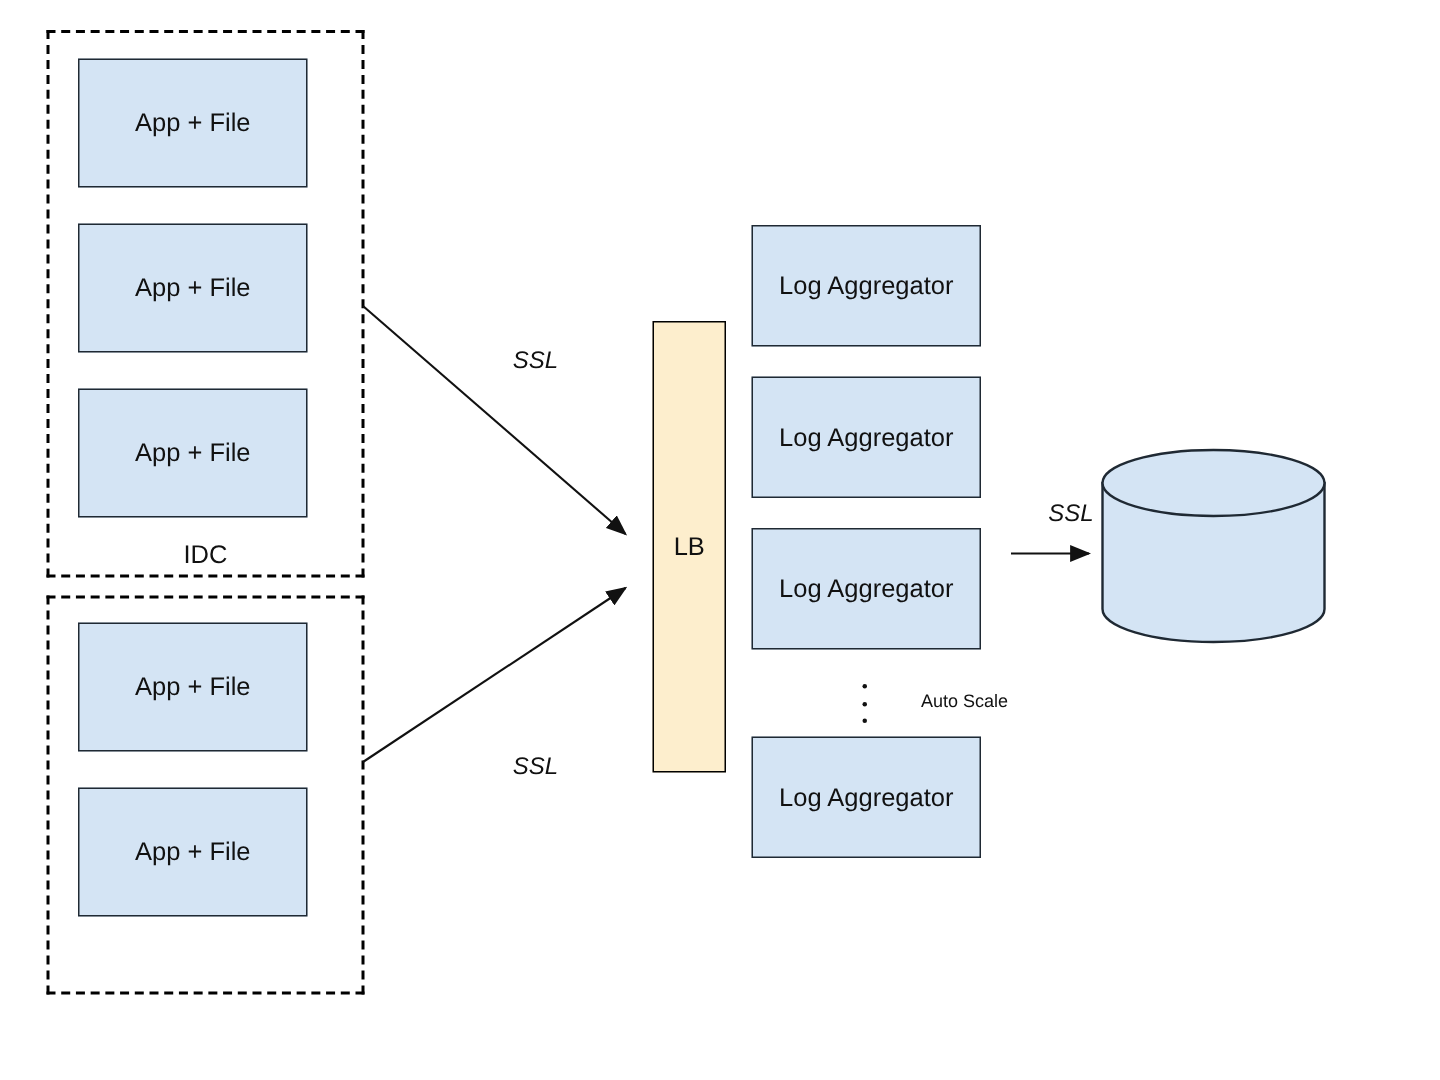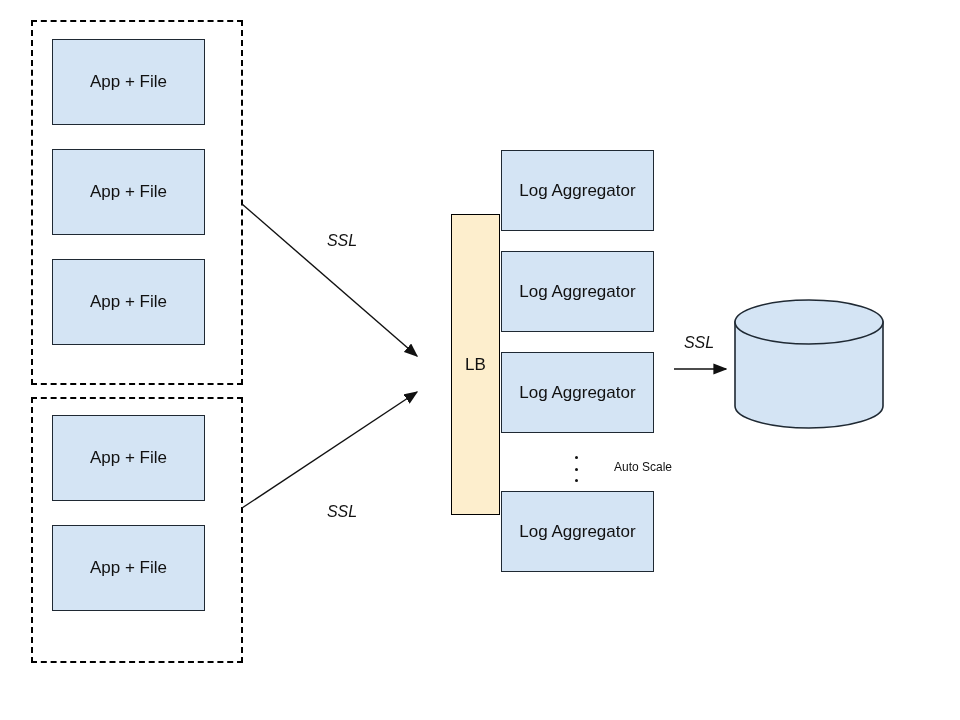--- a/index.html
+++ b/index.html
@@ -50,21 +50,21 @@
   .node.lb {
     background: #fdeecd;
     border-color: #000000;
   }
   .edge-label {
     position: absolute;
     font-size: 16px;
     font-style: italic;
     color: #111111;
     white-space: nowrap;
-    text-align: center;
+    text-align: right;
   }
   .plain-label {
     position: absolute;
     font-size: 12px;
     color: #111111;
     white-space: nowrap;
   }
   .ellipsis-v {
     position: absolute;
     display: flex;
@@ -104,32 +104,33 @@
   <div class="node" style="left:52px; top:39px; width:153px; height:86px;">
     <span>App + File</span>
   </div>
   <div class="node" style="left:52px; top:149px; width:153px; height:86px;">
     <span>App + File</span>
   </div>
   <div class="node" style="left:52px; top:259px; width:153px; height:86px;">
     <span>App + File</span>
   </div>
 
+  <div class="group-label" style="left:31px; top:360px; width:212px;">IDC</div>
 
   <div class="group-box" style="left:31px; top:397px; width:212px; height:266px;"></div>
 
   <div class="node" style="left:52px; top:415px; width:153px; height:86px;">
     <span>App + File</span>
   </div>
   <div class="node" style="left:52px; top:525px; width:153px; height:86px;">
     <span>App + File</span>
   </div>
 
 
-  <div class="node lb" style="left:451px; top:214px; width:49px; height:301px;">
+  <div class="node lb" style="left:435px; top:214px; width:49px; height:301px;">
     <span>LB</span>
   </div>
 
   <div class="node" style="left:501px; top:150px; width:153px; height:81px;">
     <span>Log Aggregator</span>
   </div>
   <div class="node" style="left:501px; top:251px; width:153px; height:81px;">
     <span>Log Aggregator</span>
   </div>
   <div class="node" style="left:501px; top:352px; width:153px; height:81px;">

